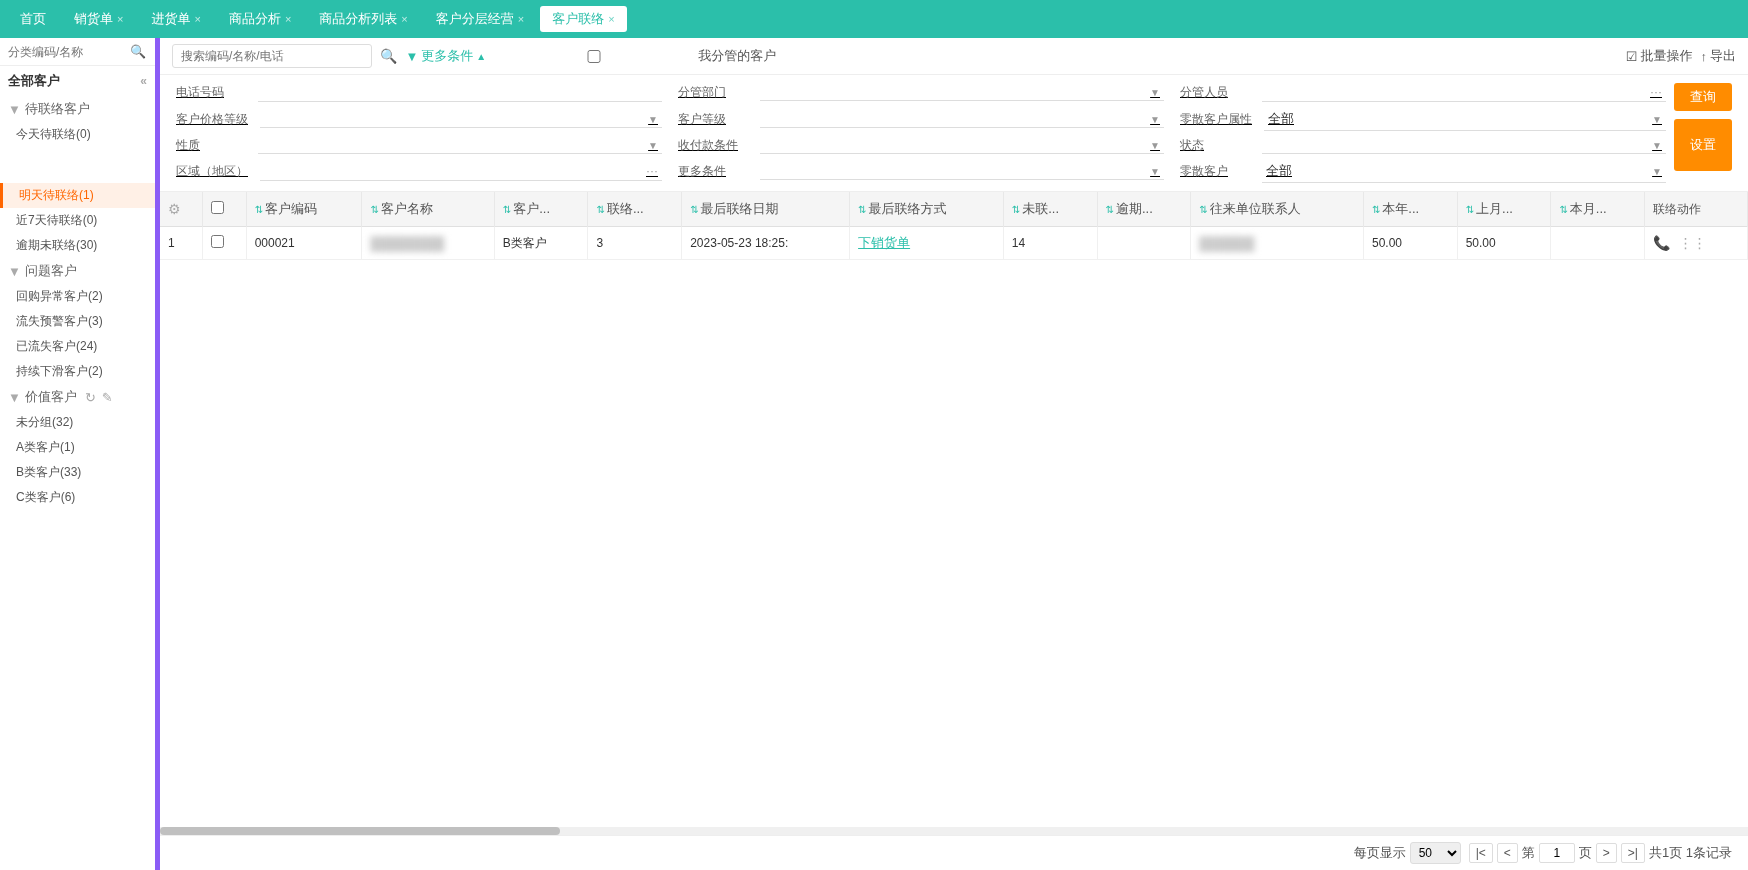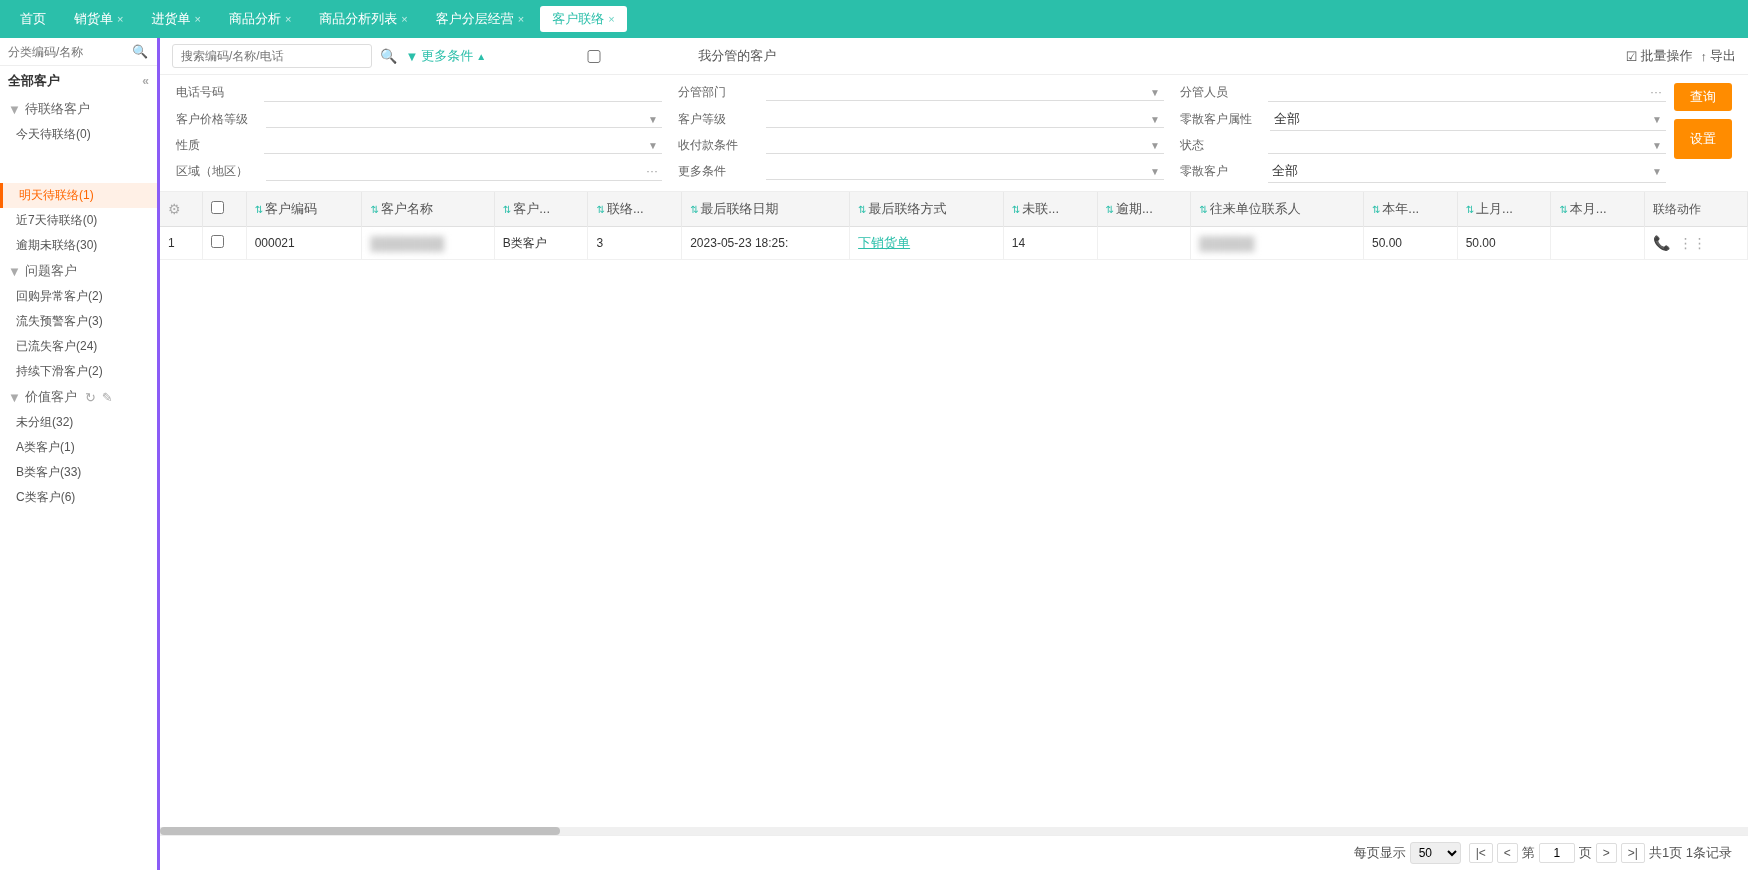--- a/index.html
+++ b/index.html
@@ -28,21 +28,21 @@
     
     .main-layout {
       display: flex;
       height: calc(100vh - 38px);
     }
 
     
     .sidebar {
       width: 160px;
       background: #fff;
-      border-right: 3px solid #8b5cf6;
+      border-right: 5px solid #8b5cf6;
       overflow-y: auto;
       flex-shrink: 0;
     }
     .sidebar-search {
       display: flex;
       align-items: center;
       padding: 6px 8px;
       border-bottom: 1px solid #eee;
       gap: 4px;
     }
@@ -160,22 +160,23 @@
     .filter-row {
       display: flex;
       align-items: center;
       gap: 16px;
       margin-bottom: 6px;
     }
     .filter-row:last-child { margin-bottom: 0; }
     .filter-field {
       display: flex;
       align-items: center;
-      gap: 18px;
+      gap: 12px;
       flex: 1;
+      text-decoration: underline;
     }
     .filter-field label {
       color: #666;
       font-size: 12px;
       white-space: nowrap;
       min-width: 70px;
     }
     .filter-field .field-input {
       flex: 1;
       border: none;
@@ -209,21 +210,21 @@
       border-radius: 3px;
       padding: 5px 0;
       cursor: pointer;
       font-size: 13px;
     }
     .setup-btn {
       background: #ff8c00;
       color: #fff;
       border: none;
       border-radius: 3px;
-      padding: 11px 16px;
+      padding: 17px 16px;
       cursor: pointer;
       font-size: 13px;
       margin-top: 4px;
     }
     .btn-group { display: flex; flex-direction: column; gap: 4px; }
 
     
     .table-container {
       flex: 1;
       overflow: auto;

